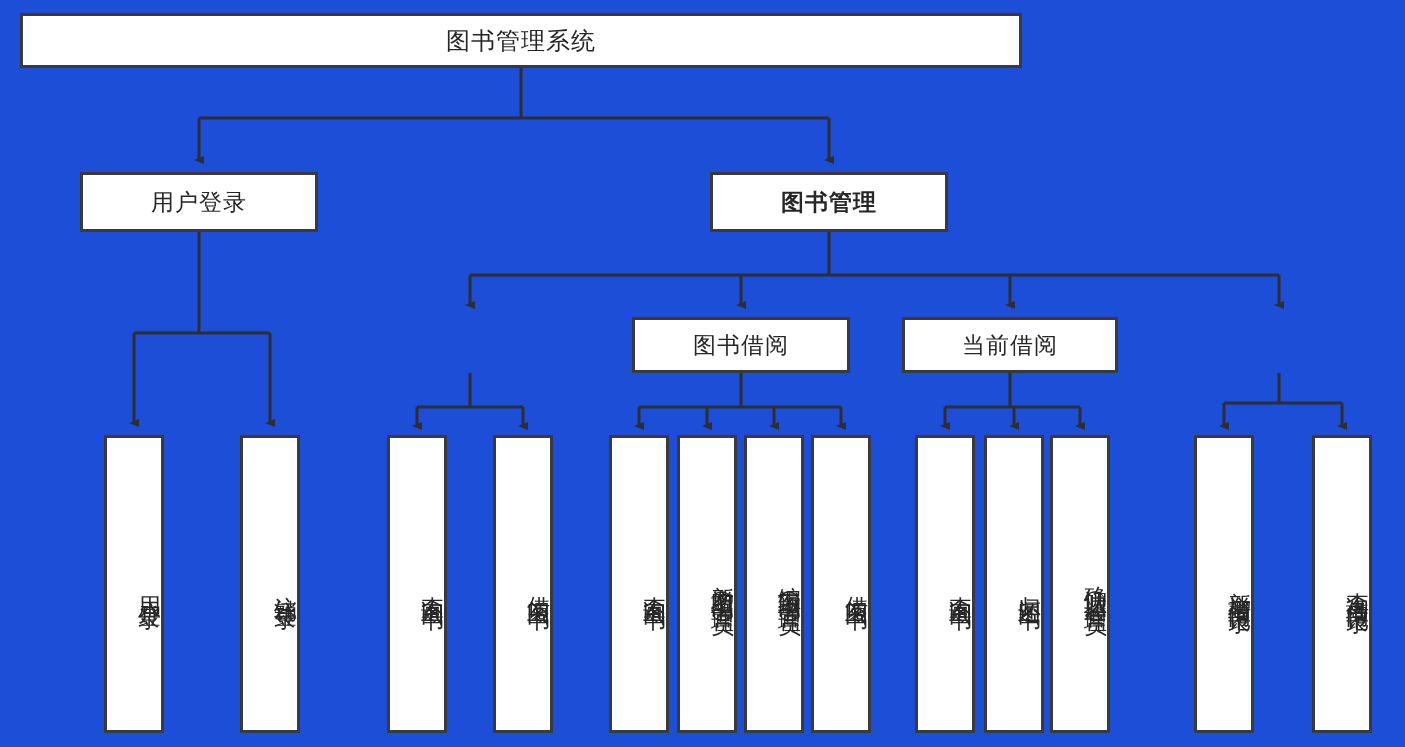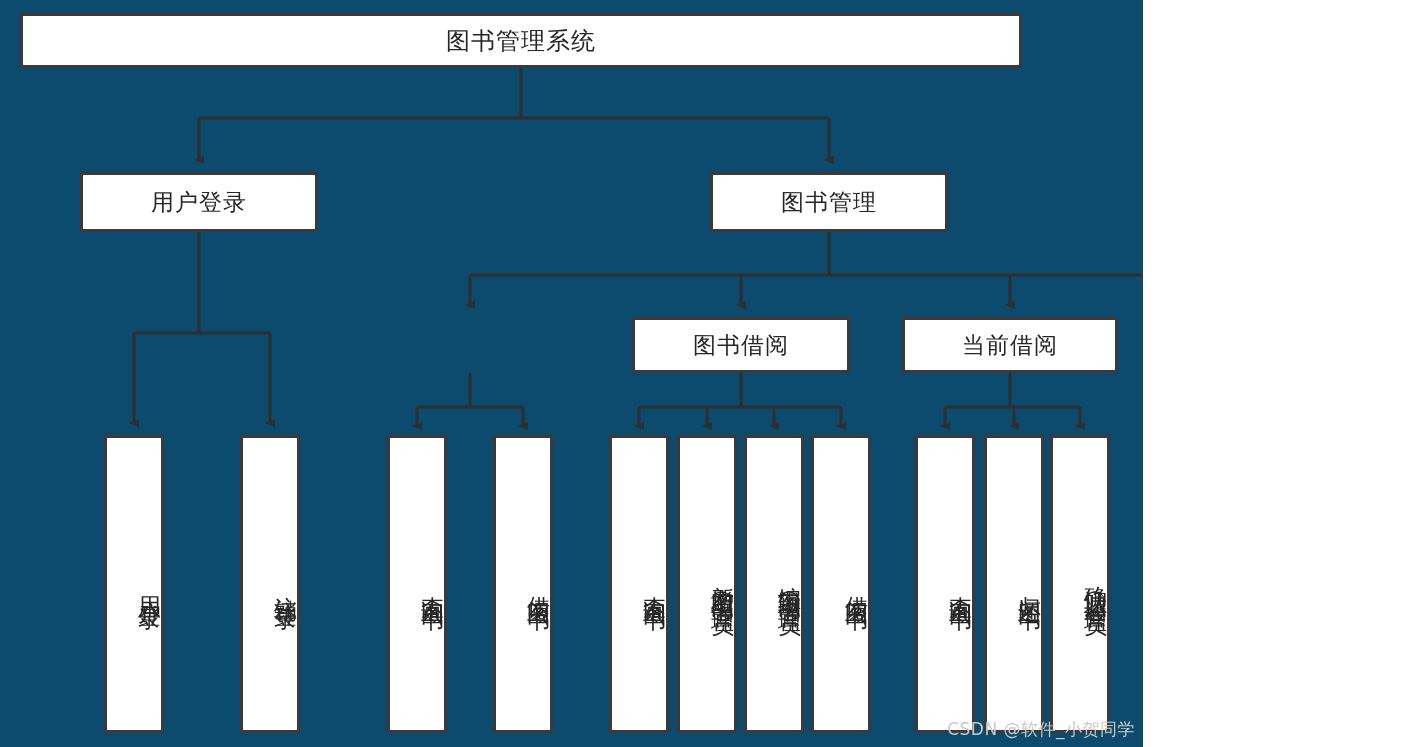--- a/index.html
+++ b/index.html
@@ -5,23 +5,23 @@
   html, body {
     margin: 0;
     padding: 0;
     background: #ffffff;
   }
   body {
     font-family: "DejaVu Sans", "Liberation Sans", sans-serif;
   }
   #canvas {
     position: relative;
-    width: 1143px;
+    width: 1405px;
     height: 747px;
-    background: #0c4a6e;
+    background: #1d4ed8;
     overflow: hidden;
   }
   .node {
     position: absolute;
     box-sizing: border-box;
     border: 3px solid #3a3a3a;
     background: #ffffff;
     display: flex;
     align-items: center;
     justify-content: center;
@@ -123,21 +123,21 @@
     </g>
   </svg>
 
   <div class="node horiz root" style="left:20px; top:13px; width:1002px; height:55px;">
     <span>图书管理系统</span>
   </div>
 
   <div class="node horiz" style="left:80px; top:172px; width:238px; height:60px;">
     <span>用户登录</span>
   </div>
-  <div class="node horiz" style="left:710px; top:172px; width:238px; height:60px;">
+  <div class="node horiz" style="left:710px; top:172px; width:238px; height:60px;font-weight:bold;">
     <span>图书管理</span>
   </div>
 
   <div class="node horiz" style="left:902px; top:317px; width:216px; height:56px;">
     <span>当前借阅</span>
   </div>
   <div class="node horiz" style="left:632px; top:317px; width:218px; height:56px;">
     <span>图书借阅</span>
   </div>
 
@@ -178,15 +178,14 @@
     <span>确认归还（管理员）</span>
   </div>
 
   <div class="node vert" style="left:1194px; top:435px; width:60px; height:298px;">
     <span>新增借阅记录</span>
   </div>
   <div class="node vert" style="left:1312px; top:435px; width:60px; height:298px;">
     <span>查询借阅记录</span>
   </div>
 
-  <div class="watermark">CSDN @软件_小贺同学</div>
 
 </div>
 
 </body></html>

